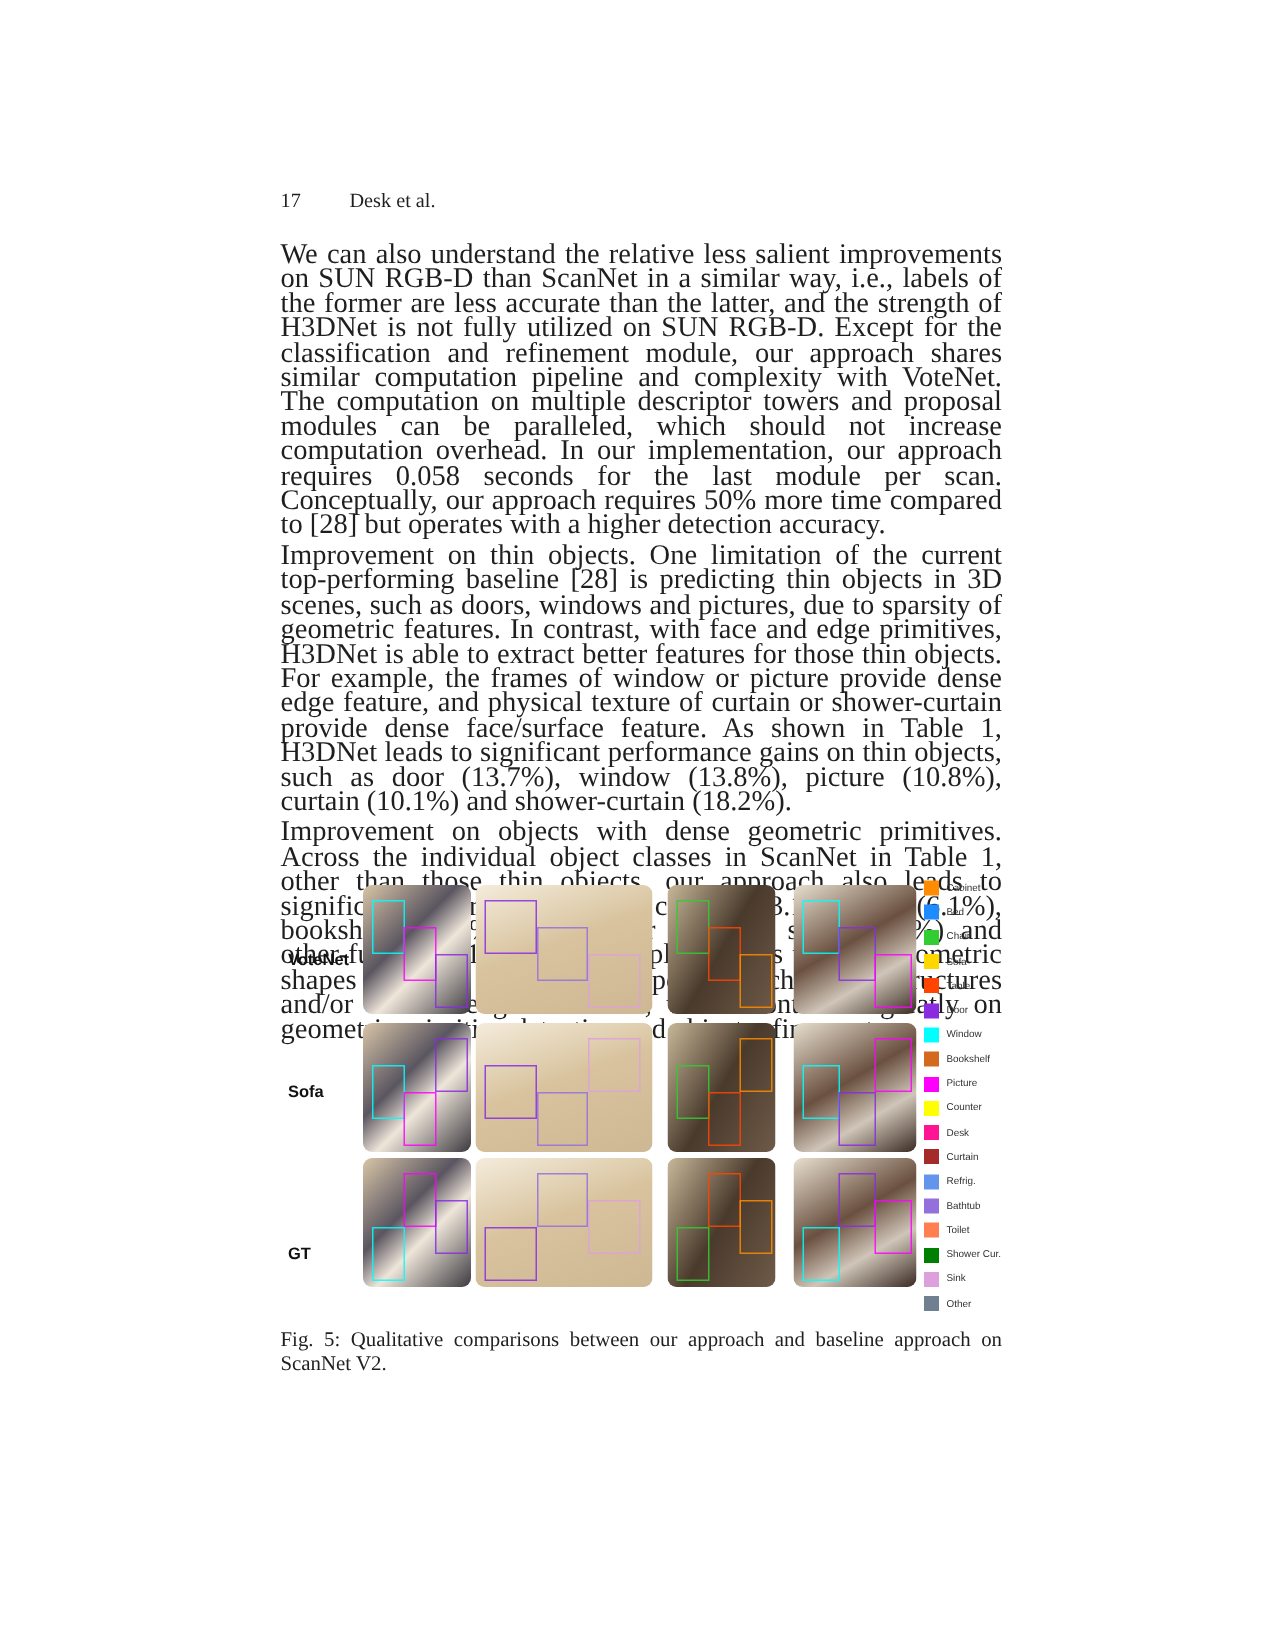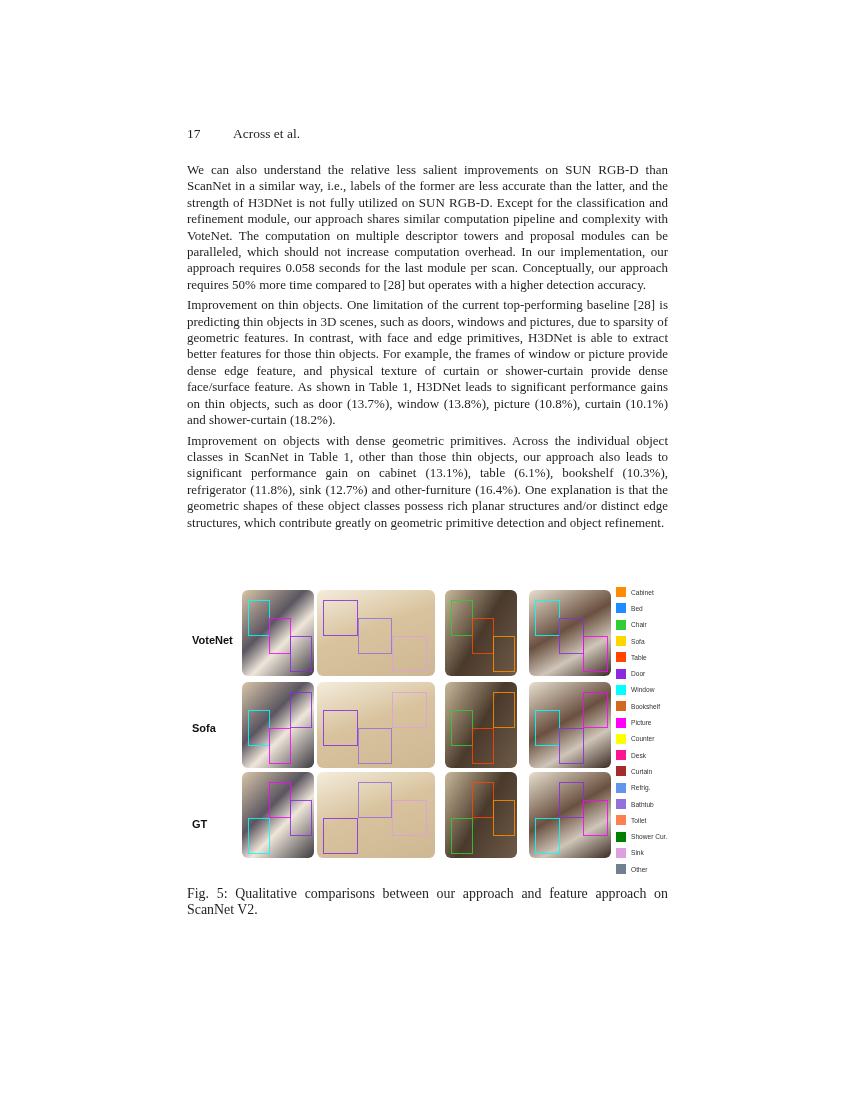--- a/index.html
+++ b/index.html
@@ -1,54 +1,54 @@
 <!DOCTYPE html>
 <html><head>
 <meta charset="utf-8">
 <style>
   html, body { margin: 0; padding: 0; background: #ffffff; }
   body { width: 850px; height: 1100px; position: relative; overflow: hidden;
          font-family: "Liberation Serif", "DejaVu Serif", serif; color: #1f1f1f; }
   .page { position: absolute; left: 187px; top: 0; width: 481px; }
   .running-head { position: absolute; top: 126px; left: 0; font-size: 13.5px; white-space: nowrap; }
   .running-head .pg { display: inline-block; width: 46px; }
-  .body-text { position: absolute; top: 162px; left: 0; width: 481px; font-size: 13px;
+  .body-text { position: absolute; top: 162px; left: 0; width: 481px; font-size: 19px;
                line-height: 16.4px; text-align: justify; hyphens: manual; }
   .body-text p { margin: 0 0 4px 0; }
   .body-text b { font-weight: normal; }
   .figure { position: absolute; top: 582px; left: 0; width: 500px; height: 296px; }
   .row-label { position: absolute; left: 5px; font-family: "Liberation Sans", "DejaVu Sans", sans-serif;
                font-weight: bold; font-size: 11px; color: #111; }
   .scene { position: absolute; border-radius: 6px; overflow: hidden; }
   .scene .floor { position: absolute; inset: 0; }
   .scene .box { position: absolute; border: 1px solid; opacity: 0.85; }
   .legend { position: absolute; left: 429px; top: 2px; width: 80px; }
   .legend-item { height: 16.3px; display: flex; align-items: center; }
   .legend-swatch { width: 10px; height: 10px; margin-right: 5px; flex: none; }
   .legend-label { font-family: "Liberation Sans", "DejaVu Sans", sans-serif; font-size: 6.6px; color: #333; white-space: nowrap; }
   .caption { position: absolute; top: 886px; left: 0; width: 481px; font-size: 13.9px; line-height: 16.4px; text-align: justify; }
 </style>
 </head>
 <body>
 
 <div class="page">
   <div class="running-head">
-    <span class="pg">17</span><span>Across et al.</span>
+    <span class="pg">17</span><span>Desk et al.</span>
   </div>
 
   <div class="body-text">
     <p><span>We can also understand the relative less salient improvements on SUN RGB-D than ScanNet in a similar way, i.e., labels of the former are less accurate than the latter, and the strength of H3DNet is not fully utilized on SUN RGB-D. Except for the classification and refinement module, our approach shares similar computation pipeline and complexity with VoteNet. The computation on multi­ple descriptor towers and proposal modules can be paralleled, which should not increase computation overhead. In our implementation, our approach requires 0.058 seconds for the last module per scan. Conceptually, our approach requires 50% more time compared to [28] but operates with a higher detection accuracy.</span></p>
     <p><b>Improvement on thin objects.</b> <span>One limitation of the current top-performing baseline [28] is predicting thin objects in 3D scenes, such as doors, windows and pictures, due to sparsity of geometric features. In contrast, with face and edge primitives, H3DNet is able to extract better features for those thin objects. For example, the frames of window or picture provide dense edge feature, and physical texture of curtain or shower-curtain provide dense face/surface feature. As shown in Table 1, H3DNet leads to significant performance gains on thin objects, such as door (13.7%), window (13.8%), picture (10.8%), curtain (10.1%) and shower-curtain (18.2%).</span></p>
     <p><b>Improvement on objects with dense geometric primitives.</b> <span>Across the individual object classes in ScanNet in Table 1, other than those thin objects, our approach also leads to significant performance gain on cabinet (13.1%), table (6.1%), bookshelf (10.3%), refrigerator (11.8%), sink (12.7%) and other-furniture (16.4%). One explanation is that the geometric shapes of these object classes possess rich planar structures and/or distinct edge structures, which contribute greatly on geometric primitive detection and object refinement.</span></p>
   </div>
 
   <div class="figure">
     <div class="row-label" style="top:52px">VoteNet</div>
     <div class="row-label" style="top:140px">Sofa</div>
-    <div class="row-label" style="top:236px">GT</div>
+    <div class="row-label" style="top:248px">GT</div>
 
     <div id="scenes">
         <div class="scene" style="left: 55px; top: 8px; width: 72px; height: 86px;">
           <div class="floor" style="background: linear-gradient(135deg, rgb(217, 198, 168) 0%, rgb(90, 85, 96) 40%, rgb(239, 230, 218) 60%, rgb(60, 58, 64) 100%);"></div>
           <div class="box" style="border-color: rgb(0, 255, 255); left: 6px; top: 10px; width: 20px; height: 34px;"></div>
           <div class="box" style="border-color: rgb(255, 0, 255); left: 27.1765px; top: 28px; width: 20px; height: 34px;"></div>
           <div class="box" style="border-color: rgb(138, 43, 226); left: 48.3529px; top: 46px; width: 20px; height: 34px;"></div>
         </div>
         <div class="scene" style="left: 130px; top: 8px; width: 118px; height: 86px;">
           <div class="floor" style="background: linear-gradient(160deg, rgb(244, 236, 220) 0%, rgb(216, 195, 158) 45%, rgb(205, 184, 147) 100%);"></div>
@@ -187,14 +187,14 @@
           <span class="legend-swatch" style="background: rgb(221, 160, 221);"></span>
           <span class="legend-label">Sink</span>
         </div>
         <div class="legend-item">
           <span class="legend-swatch" style="background: rgb(112, 128, 144);"></span>
           <span class="legend-label">Other</span>
         </div>
       </div>
   </div>
 
-  <div class="caption">Fig. 5: Qualitative comparisons between our approach and feature approach on ScanNet V2.</div>
+  <div class="caption">Fig. 5: Qualitative comparisons between our approach and baseline approach on ScanNet V2.</div>
 </div>
 
 </body></html>

